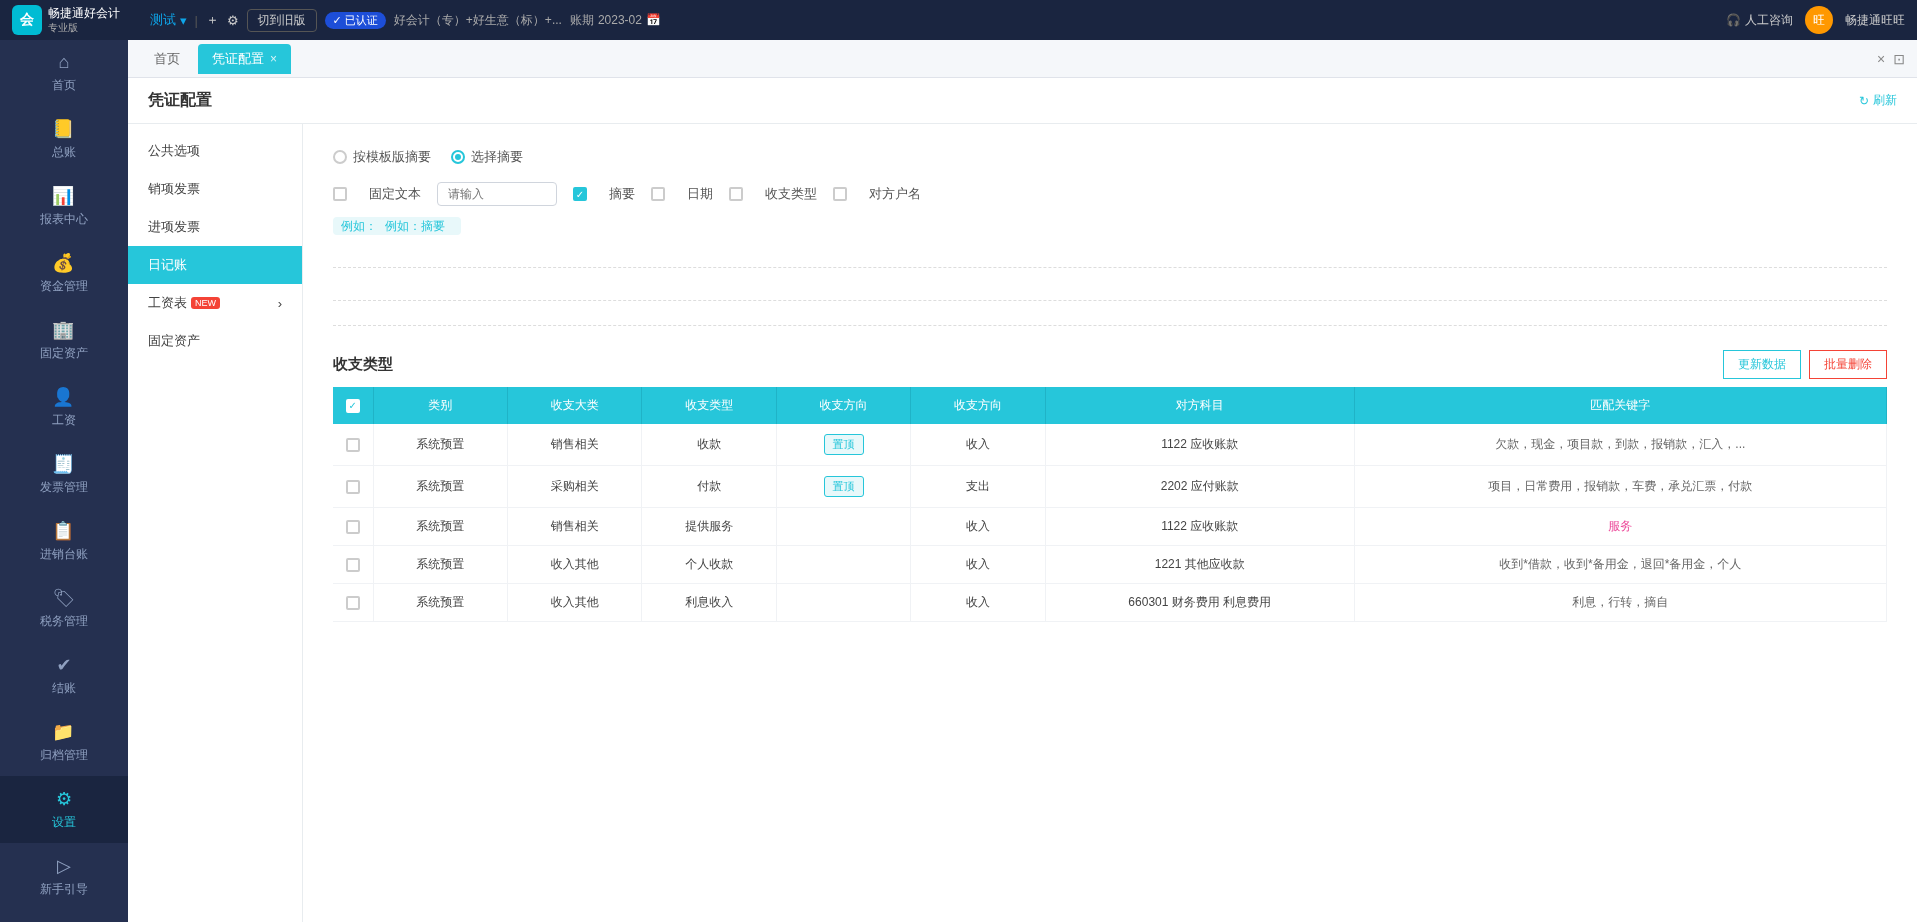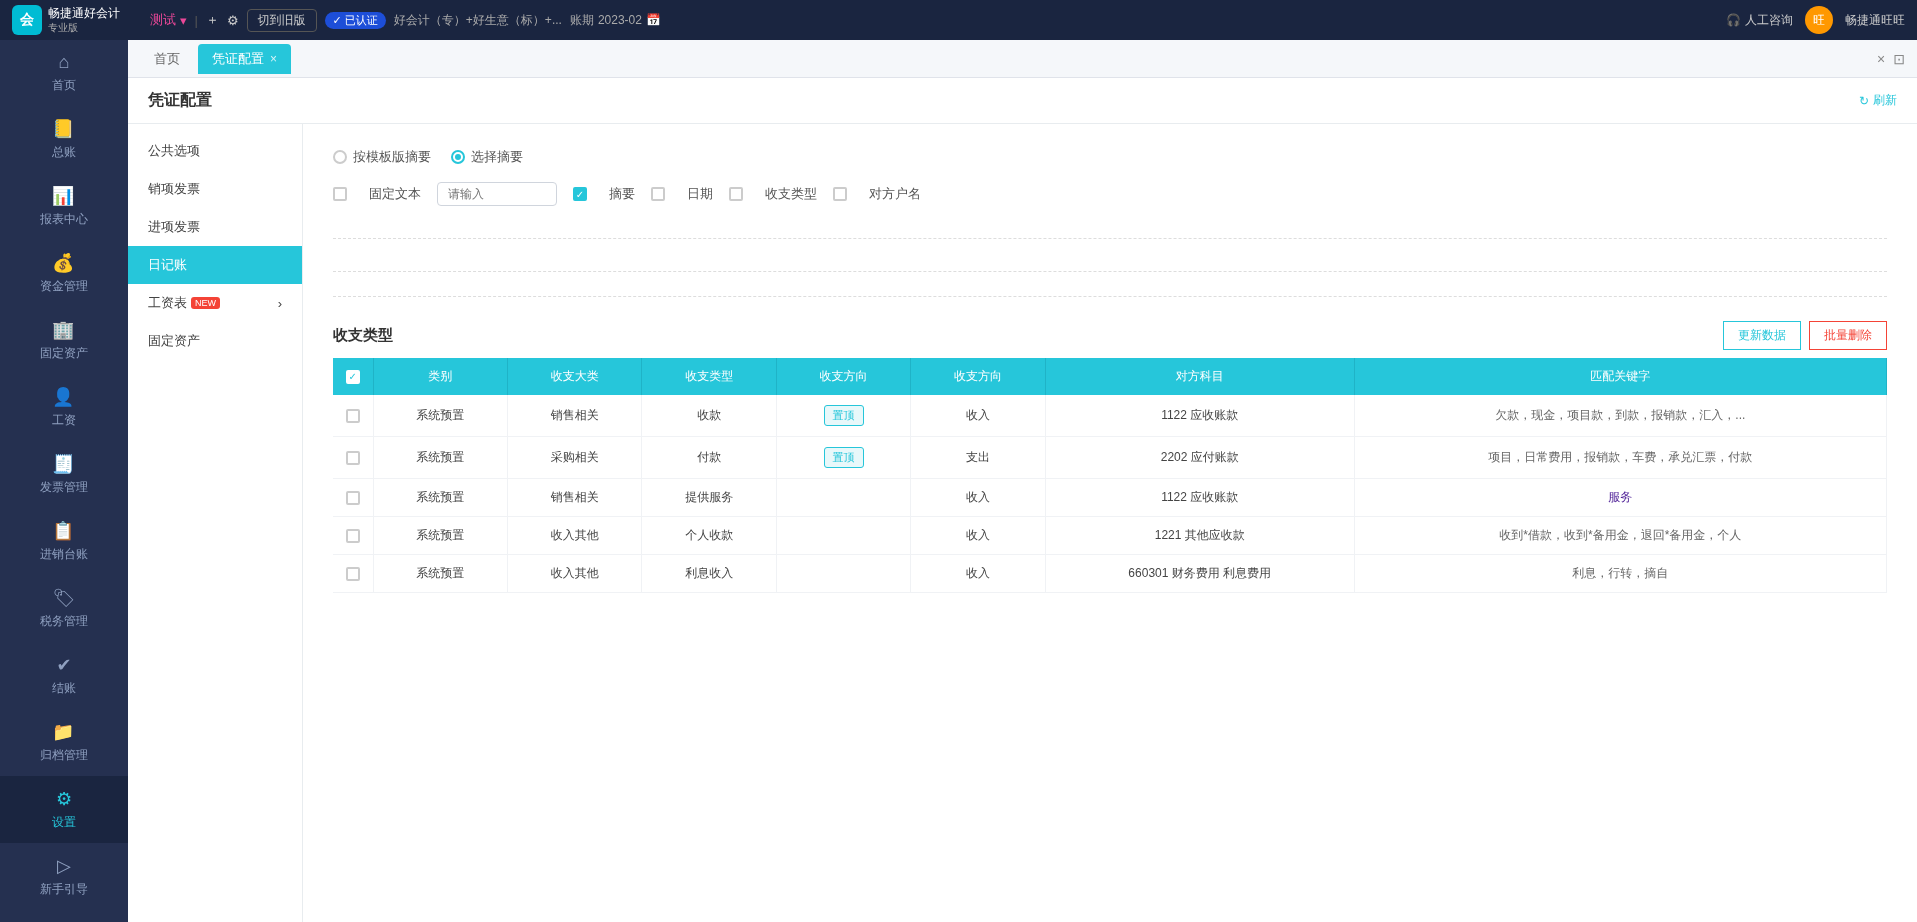--- a/index.html
+++ b/index.html
@@ -5,21 +5,21 @@
     * { box-sizing: border-box; margin: 0; padding: 0; }
     body { font-family: 'Microsoft YaHei', 'PingFang SC', Arial, sans-serif; font-size: 13px; background: #f0f2f5; color: #333; display: flex; flex-direction: column; height: 922px; overflow: hidden; }
 
     
     .topbar { height: 40px; background: #1a2540; display: flex; align-items: center; padding: 0 12px; gap: 10px; flex-shrink: 0; }
     .topbar-brand { display: flex; align-items: center; gap: 6px; width: 128px; }
     .topbar-brand-icon { width: 30px; height: 30px; background: #00bcd4; border-radius: 6px; display: flex; align-items: center; justify-content: center; color: white; font-size: 14px; font-weight: bold; }
     .topbar-brand-text { color: white; font-size: 12px; line-height: 1.3; }
     .topbar-brand-text .sub { color: #aaa; font-size: 10px; }
     .topbar-nav { display: flex; align-items: center; gap: 8px; flex: 1; }
-    .topbar-module { color: #ec4899; font-size: 13px; display: flex; align-items: center; gap: 4px; cursor: pointer; }
+    .topbar-module { color: #0ea5e9; font-size: 13px; display: flex; align-items: center; gap: 4px; cursor: pointer; }
     .topbar-sep { color: #555; }
     .topbar-btn { background: transparent; border: 1px solid #555; border-radius: 4px; color: #ccc; padding: 2px 10px; font-size: 12px; cursor: pointer; }
     .topbar-badge { background: #1d4ed8; color: white; border-radius: 10px; padding: 1px 8px; font-size: 11px; }
     .topbar-info { color: #aaa; font-size: 12px; display: flex; align-items: center; gap: 4px; }
     .topbar-right { margin-left: auto; display: flex; align-items: center; gap: 12px; }
     .topbar-right-btn { color: #ccc; font-size: 12px; display: flex; align-items: center; gap: 4px; cursor: pointer; }
     .avatar { width: 28px; height: 28px; border-radius: 50%; background: #ff9800; display: flex; align-items: center; justify-content: center; color: white; font-size: 12px; }
 
     
     .main-layout { display: flex; flex: 1; overflow: hidden; }
@@ -281,20 +281,23 @@
             </label>
             <label class="checkbox-item">
               <div class="checkbox-box"></div>
               <span>收支类型</span>
             </label>
             <label class="checkbox-item">
               <div class="checkbox-box"></div>
               <span>对方户名</span>
             </label>
           </div>
+          <div class="example-text">
+            <span>例如：<span style="color:#26c6da;">例如：摘要</span></span>
+          </div>
         </div>
 
         <hr class="section-divider">
 
         <div class="section">
         </div>
 
         <hr class="section-divider">
 
 
@@ -349,21 +352,21 @@
                 <tr>
     <td>
                     <div class="checkbox-box" style="margin:auto;"></div>
                   </td>
     <td>系统预置</td>
     <td>销售相关</td>
     <td>提供服务</td>
     <td></td>
     <td>收入</td>
     <td class="td-left">1122 应收账款</td>
-    <td class="td-left" style="color:#4c1d95;">服务</td>
+    <td class="td-left" style="color:#ec4899;">服务</td>
   </tr>
                 <tr>
     <td>
                     <div class="checkbox-box" style="margin:auto;"></div>
                   </td>
     <td>系统预置</td>
     <td>收入其他</td>
     <td>个人收款</td>
     <td></td>
     <td>收入</td>

